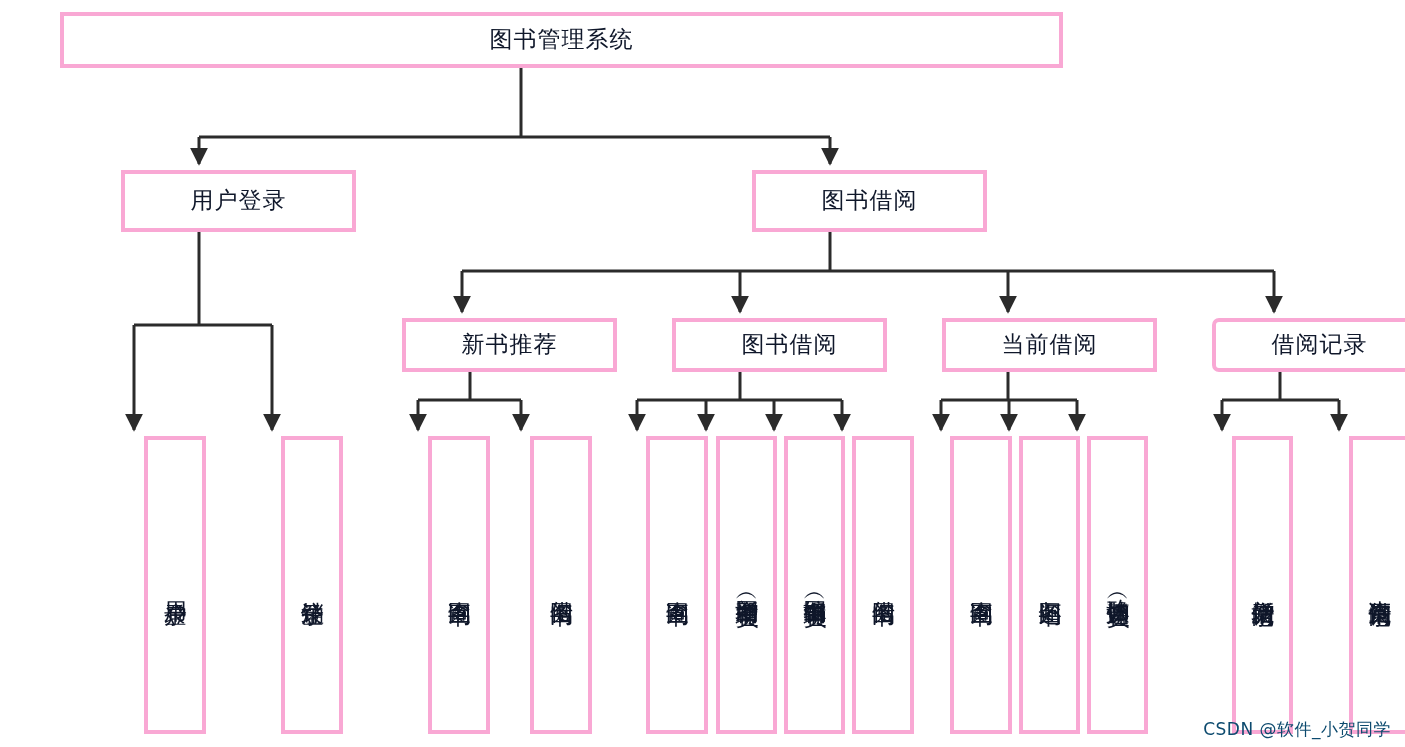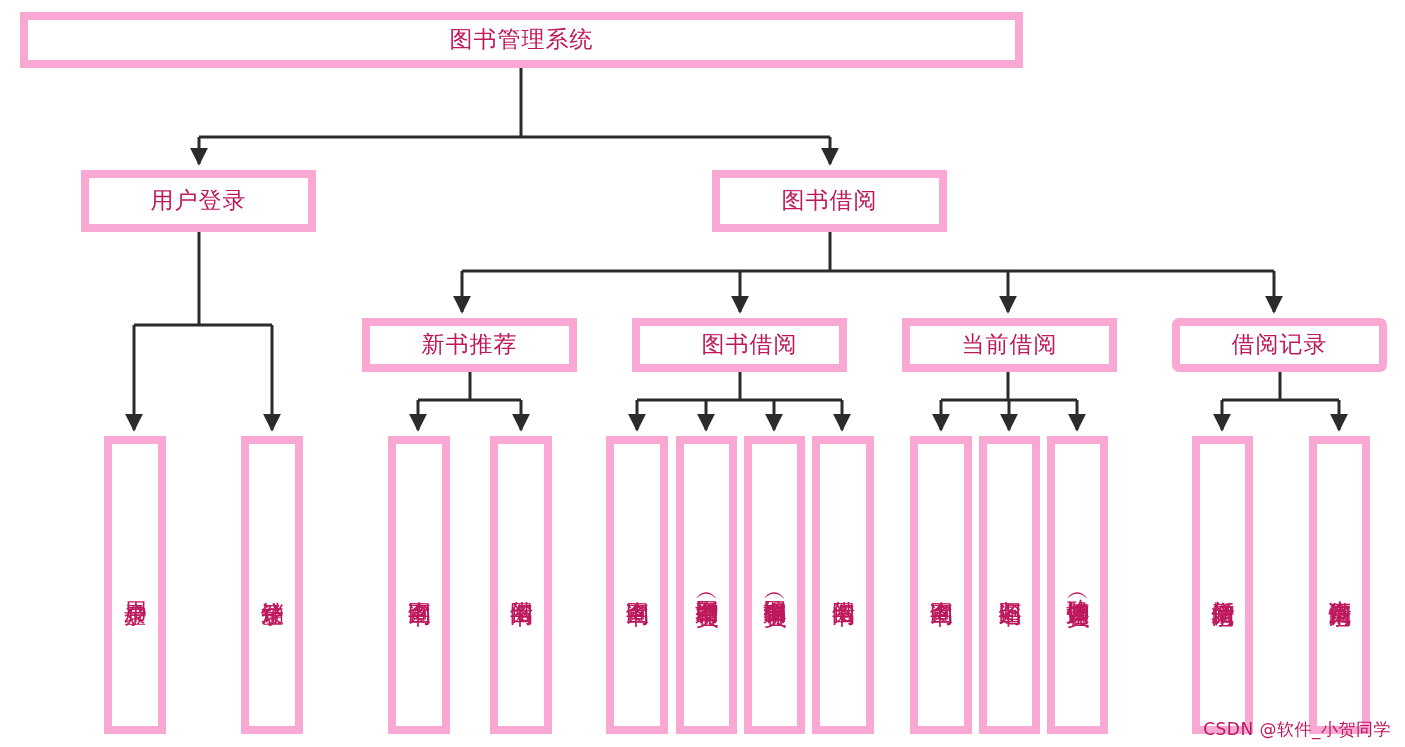--- a/index.html
+++ b/index.html
@@ -21,25 +21,26 @@
     position: absolute;
     left: 0;
     top: 0;
     width: 1405px;
     height: 747px;
   }
   .node {
     position: absolute;
     box-sizing: border-box;
     background: #ffffff;
-    border: 8px solid #f9a8d4;
+    border: 4px solid #f9a8d4;
     display: flex;
     align-items: center;
     justify-content: center;
-    color: #be185d;
+    color: #0f172a;
+    margin-left: 40px;
   }
   .node.horiz {
     font-size: 23px;
     letter-spacing: 1px;
     line-height: 1.1;
   }
   .node.vert {
     font-size: 23px;
     line-height: 1.12;
     letter-spacing: 1px;
@@ -52,21 +53,21 @@
     writing-mode: vertical-rl;
     text-orientation: upright;
     white-space: nowrap;
     display: block;
   }
   #watermark {
     position: absolute;
     right: 14px;
     bottom: 6px;
     font-size: 17px;
-    color: #be185d;
+    color: #0c4a6e;
     letter-spacing: 0.5px;
     white-space: nowrap;
     pointer-events: none;
   }
 </style>
 </head>
 <body>
 
 <div id="canvas">
 

